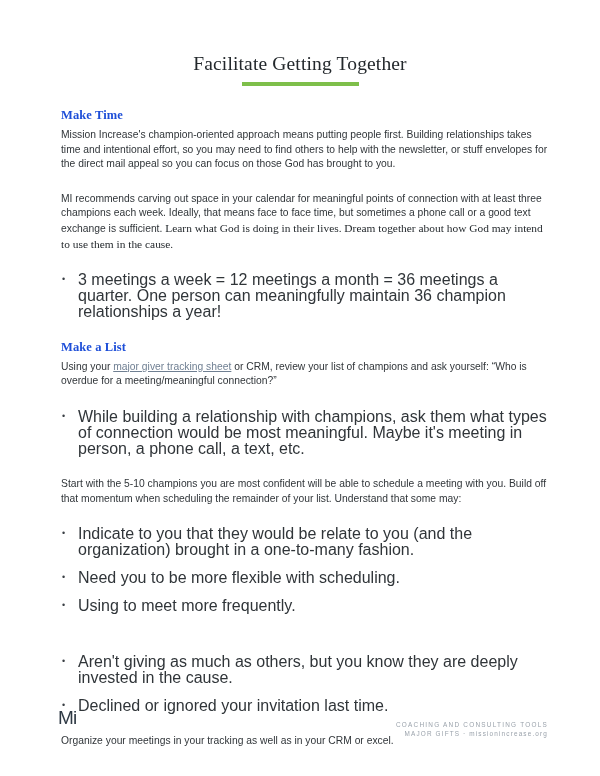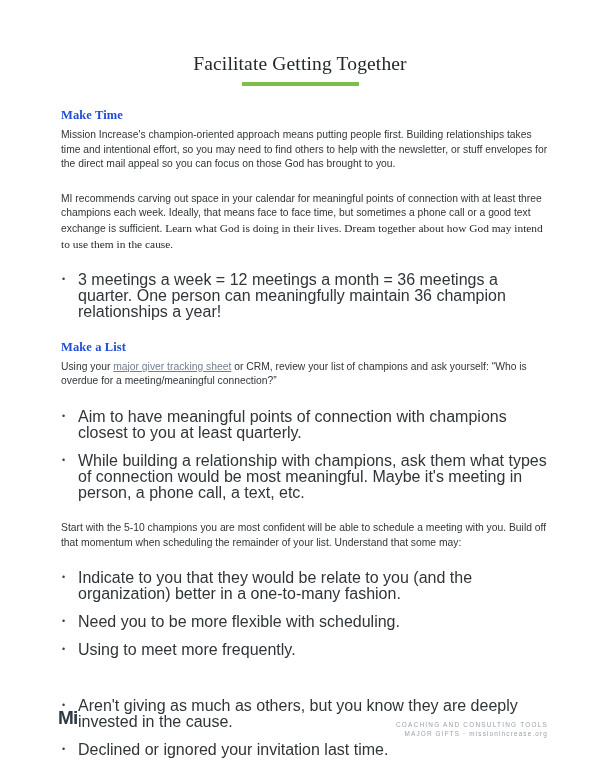--- a/index.html
+++ b/index.html
@@ -118,21 +118,21 @@
     left: 0;
     right: 0;
     bottom: 26px;
     height: 46px;
   }
   .logo {
     position: absolute;
     left: 58px;
     top: 4px;
     font-family: "Liberation Sans", sans-serif;
-    font-weight: 700;
+    font-weight: 400;
     font-size: 19px;
     letter-spacing: -0.8px;
     color: #2f3a45;
     line-height: 1;
   }
   .footer-text {
     position: absolute;
     right: 52px;
     top: 16px;
     text-align: right;
@@ -170,32 +170,31 @@
     </ul>
 
     <div class="gap-lg"></div>
 
     <h2 class="section-heading">Make a List</h2>
     <p class="para"><span>Using your </span><a class="doclink" href="#">major giver tracking sheet</a><span> or CRM, review your list of champions and ask yourself: “Who is overdue for a meeting/meaningful connection?”</span></p>
 
     <div class="gap-sm"></div>
 
     <ul class="bullets">
-      <li>Aim to have meaningful points of connection with champions closest to you at least quarterly.</li>
       <li>While building a relationship with champions, ask them what types of connection would be most meaningful. Maybe it's meeting in person, a phone call, a text, etc.</li>
     </ul>
 
     <div class="gap-lg"></div>
 
     <p class="para">Start with the 5-10 champions you are most confident will be able to schedule a meeting with you. Build off that momentum when scheduling the remainder of your list. Understand that some may:</p>
 
     <div class="gap-sm"></div>
 
     <ul class="bullets">
-      <li>Indicate to you that they would be relate to you (and the organization) better in a one-to-many fashion.</li>
+      <li>Indicate to you that they would be relate to you (and the organization) brought in a one-to-many fashion.</li>
       <li>Need you to be more flexible with scheduling.</li>
       <li>Using to meet more frequently.</li>
     </ul>
 
     <div class="gap-lg"></div>
 
 
     <div class="gap-sm"></div>
 
     <ul class="bullets">

